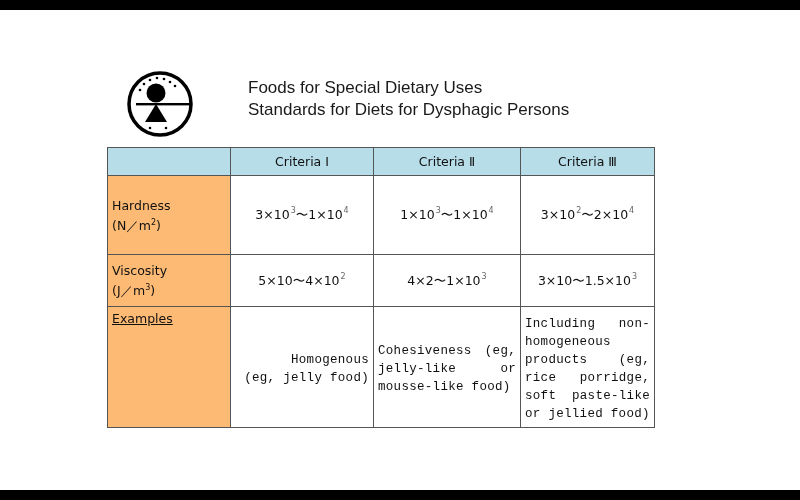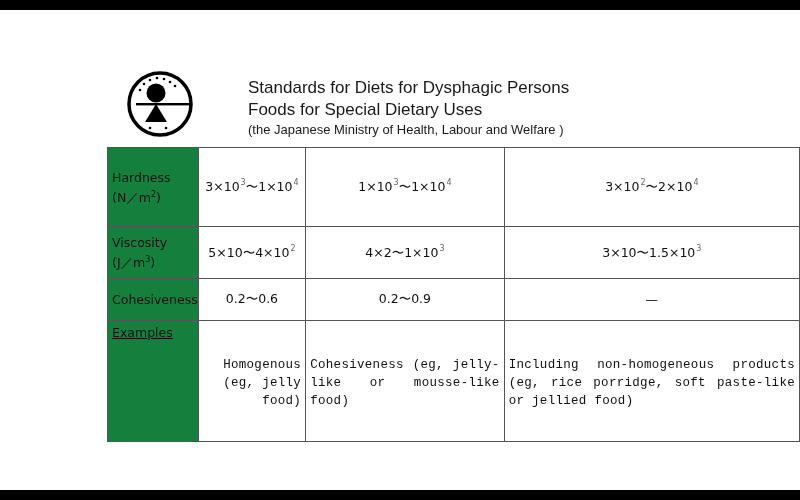--- a/index.html
+++ b/index.html
@@ -30,21 +30,21 @@
       border-collapse: collapse;
       font-family: "DejaVu Sans", sans-serif;
       font-size: 12.5px; color: #111;
     }
     table.std td, table.std th {
       border: 1.5px solid #555;
       padding: 0;
       vertical-align: middle;
     }
     .hdr th { background: #b7dde8; font-weight: normal; height: 27px; text-align: center; }
-    .rowlabel { background: #15803d; text-align: left; padding-left: 4px !important; line-height: 17px; }
+    .rowlabel { background: #fdba74; text-align: left; padding-left: 4px !important; line-height: 17px; }
     .c0 { width: 122px; }
     .c1 { width: 142px; }
     .c2 { width: 146px; }
     .c3 { width: 133px; }
     .val { text-align: center; white-space: nowrap; }
     .val sup { font-size: 8px; color: #666; vertical-align: 6px; margin-left: 1px; }
     .lab sup { font-size: 8px; vertical-align: 5px; }
     .r-hard td { height: 78px; }
     .r-visc td { height: 51px; }
     .r-coh td { height: 41px; }
@@ -75,27 +75,32 @@
       <circle cx="38" cy="9" r="1.3"></circle>
         <circle cx="44" cy="12" r="1.3"></circle>
       <circle cx="49" cy="16" r="1.3"></circle>
       <circle cx="24" cy="58" r="1.3"></circle>
         <circle cx="40" cy="58" r="1.3"></circle>
     </g>
   </svg>
 </div>
 
 <div class="title-block">
+  <div class="title-line">Foods for Special Dietary Uses</div>
   <div class="title-line">Standards for Diets for Dysphagic Persons</div>
-  <div class="title-line">Foods for Special Dietary Uses</div>
-  <div class="subtitle">(the Japanese Ministry of Health, Labour and Welfare )</div>
 </div>
 
 <table class="std">
   <tbody>
+      <tr class="hdr">
+    <th class="c0"></th>
+    <th class="c1">Criteria Ⅰ</th>
+    <th class="c2">Criteria Ⅱ</th>
+    <th class="c3">Criteria Ⅲ</th>
+  </tr>
 
   <tr class="r-hard">
     <td class="rowlabel lab">
       <span>Hardness</span><br>
       <span>(N／m</span><sup>2</sup><span>)</span>
     </td>
     <td class="val">
       <span>3×10</span><sup>3</sup><span>〜1×10</span><sup>4</sup>
     </td>
     <td class="val">
@@ -115,26 +120,20 @@
       <span>5×10</span><span>〜4×10</span><sup>2</sup>
     </td>
     <td class="val">
       <span>4×2</span><span>〜1×10</span><sup>3</sup>
     </td>
     <td class="val">
       <span>3×10</span><span>〜1.5×10</span><sup>3</sup>
     </td>
   </tr>
 
-  <tr class="r-coh">
-    <td class="rowlabel">Cohesiveness</td>
-    <td class="val">0.2〜0.6</td>
-    <td class="val">0.2〜0.9</td>
-    <td class="val">—</td>
-  </tr>
 
   <tr class="r-ex">
     <td class="rowlabel ex-label">Examples</td>
     <td class="ex" style="white-space:pre-line;text-align:right;">Homogenous
 (eg, jelly food)</td>
     <td class="ex">Cohesiveness (eg, jelly-like or mousse-like food)</td>
     <td class="ex">Including non-homogeneous products (eg, rice porridge, soft paste-like or jellied food)</td>
   </tr>
 </tbody>
   </table>

